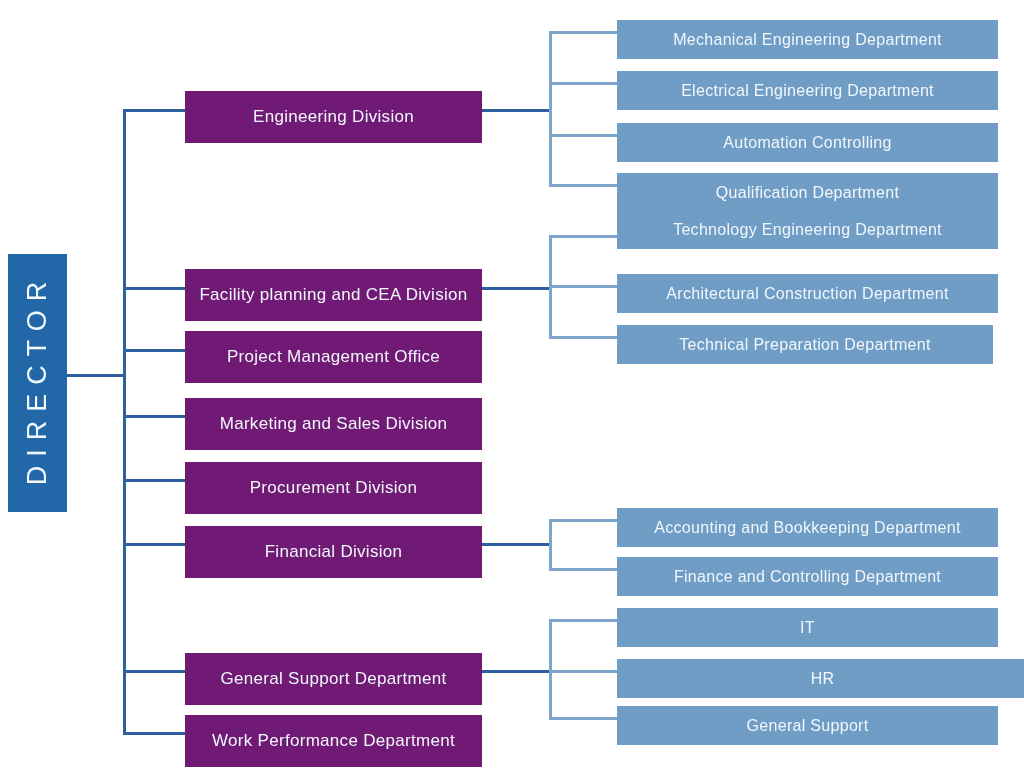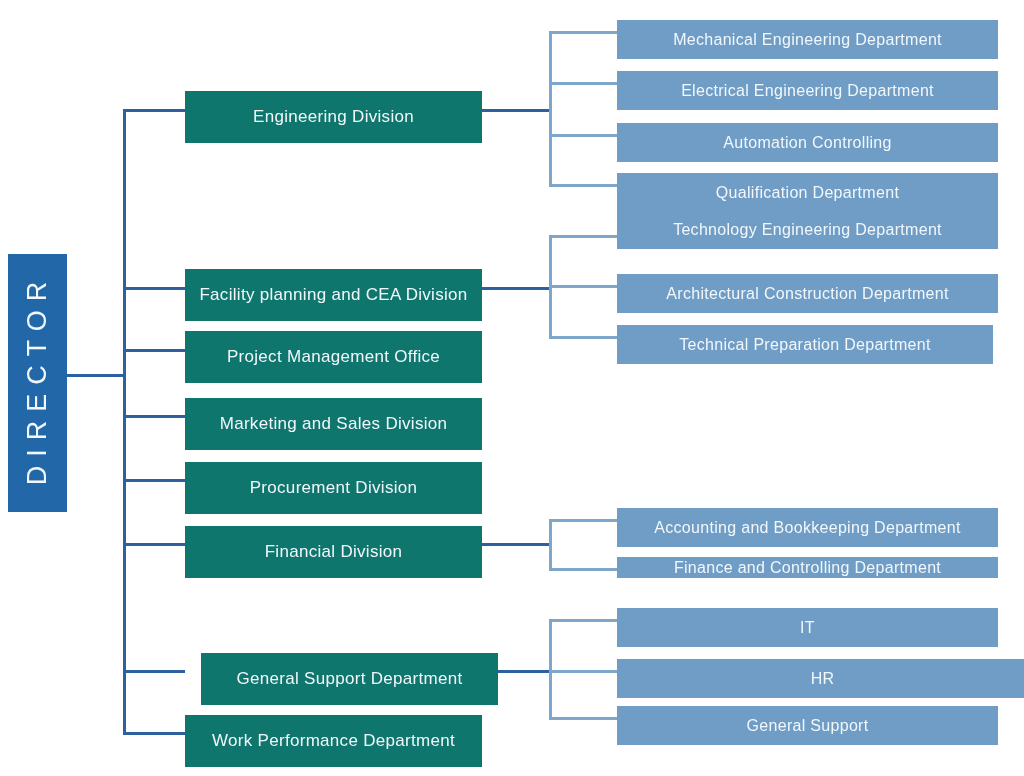--- a/index.html
+++ b/index.html
@@ -19,21 +19,21 @@
     position: absolute;
     display: flex;
     align-items: center;
     justify-content: center;
     text-align: center;
     color: #f2f7fb;
     box-sizing: border-box;
     margin-top: 7px;
   }
   .dark-box {
-    background: #0f766e;
+    background: #701a75;
     font-size: 17px;
     font-weight: 500;
     letter-spacing: 0.3px;
   }
   .light-box {
     background: #6f9dc6;
     font-size: 16px;
     font-weight: 500;
     letter-spacing: 0.3px;
   }
@@ -109,21 +109,21 @@
   </div>
   <div class="box dark-box" style="left:185px;top:391px;width:297px;height:52px">
     <span>Marketing and Sales Division</span>
   </div>
   <div class="box dark-box" style="left:185px;top:455px;width:297px;height:52px">
     <span>Procurement Division</span>
   </div>
   <div class="box dark-box" style="left:185px;top:519px;width:297px;height:52px">
     <span>Financial Division</span>
   </div>
-  <div class="box dark-box" style="left:201px;top:646px;width:297px;height:52px">
+  <div class="box dark-box" style="left:185px;top:646px;width:297px;height:52px">
     <span>General Support Department</span>
   </div>
   <div class="box dark-box" style="left:185px;top:708px;width:297px;height:52px">
     <span>Work Performance Department</span>
   </div>
 
   <div class="box light-box" style="left:617px;top:13px;width:381px;height:39px">
     <span>Mechanical Engineering Department</span>
   </div>
   <div class="box light-box" style="left:617px;top:64px;width:381px;height:39px">
@@ -140,21 +140,21 @@
   </div>
   <div class="box light-box" style="left:617px;top:267px;width:381px;height:39px">
     <span>Architectural Construction Department</span>
   </div>
   <div class="box light-box" style="left:617px;top:318px;width:376px;height:39px">
     <span>Technical Preparation Department</span>
   </div>
   <div class="box light-box" style="left:617px;top:501px;width:381px;height:39px">
     <span>Accounting and Bookkeeping Department</span>
   </div>
-  <div class="box light-box" style="left:617px;top:550px;width:381px;height:21px">
+  <div class="box light-box" style="left:617px;top:550px;width:381px;height:39px">
     <span>Finance and Controlling Department</span>
   </div>
   <div class="box light-box" style="left:617px;top:601px;width:381px;height:39px">
     <span>IT</span>
   </div>
   <div class="box light-box" style="left:617px;top:652px;width:411px;height:39px">
     <span>HR</span>
   </div>
   <div class="box light-box" style="left:617px;top:699px;width:381px;height:39px">
     <span>General Support</span>

